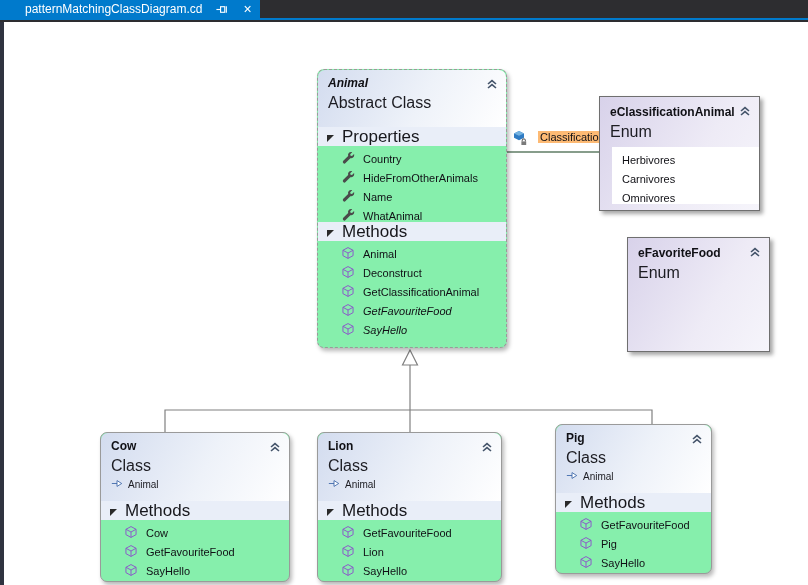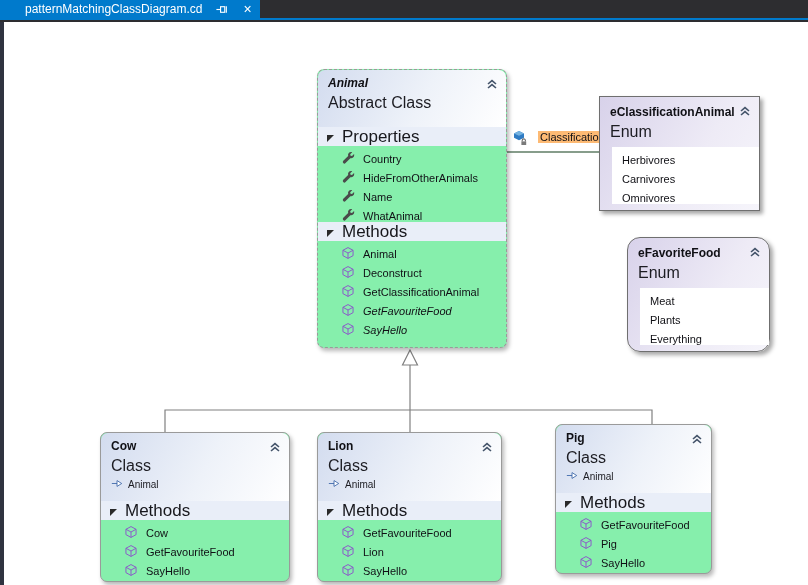--- a/index.html
+++ b/index.html
@@ -217,35 +217,30 @@
           <path d="M2 5 L6 1.6 L10 5 M2 9 L6 5.6 L10 9" fill="none" stroke="#44546a" stroke-width="1.6"></path>
         </svg>
     </span>
     <div class="enum-panel">
       <div class="erow">Herbivores</div>
       <div class="erow">Carnivores</div>
       <div class="erow">Omnivores</div>
     </div>
   </div>
 
-  <div class="enum-node" style="left:627px; top:237px; width:143px; height:115px;border-radius:13px;">
+  <div class="enum-node" style="left:627px; top:237px; width:143px; height:115px;">
     <div class="enum-hdr">
       <div class="title">eFavoriteFood</div>
       <div class="kind">Enum</div>
     </div>
     <span class="collapse">
       <svg width="12" height="11" viewBox="0 0 12 11">
           <path d="M2 5 L6 1.6 L10 5 M2 9 L6 5.6 L10 9" fill="none" stroke="#44546a" stroke-width="1.6"></path>
         </svg>
     </span>
-    <div class="enum-panel">
-      <div class="erow">Meat</div>
-      <div class="erow">Plants</div>
-      <div class="erow">Everything</div>
-    </div>
   </div>
 
   <div class="node" style="left:100px; top:432px; width:190px; height:150px;">
     <div class="hdr hdr-derived">
       <div class="title">Cow</div>
       <div class="kind">Class</div>
       <div class="base-row">
         <span><svg width="12" height="9" viewBox="0 0 14 10" fill="none" stroke="#3a66a8">
               <path d="M1 5 H7"></path>
               <path d="M7 1.6 L12.5 5 7 8.4 Z" fill="#fff"></path>

